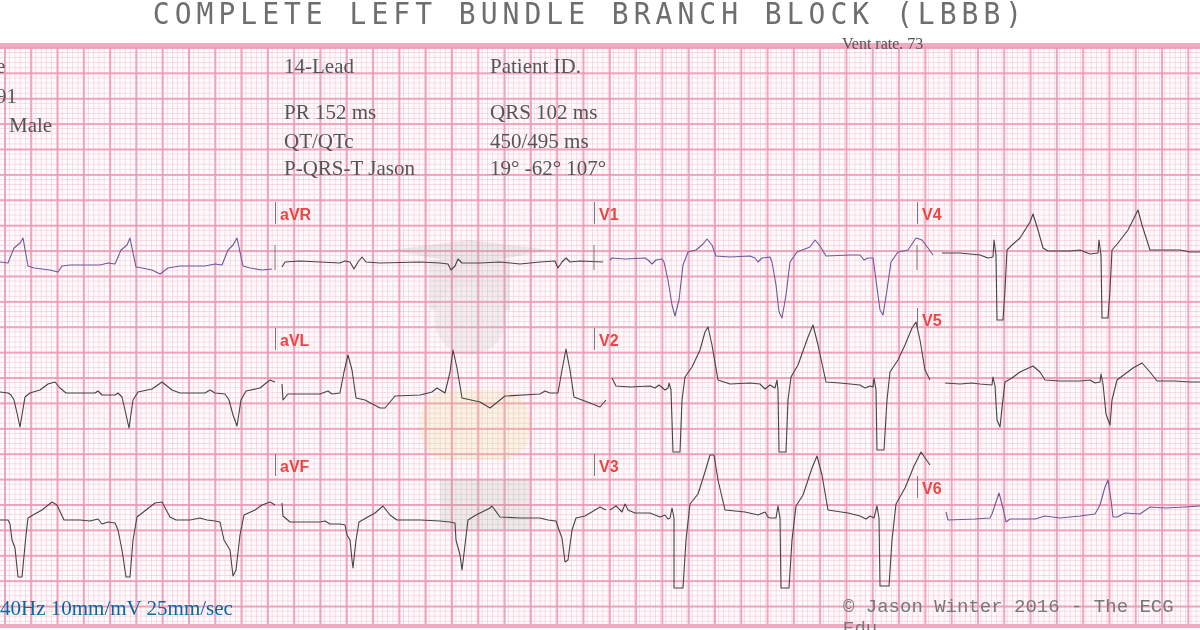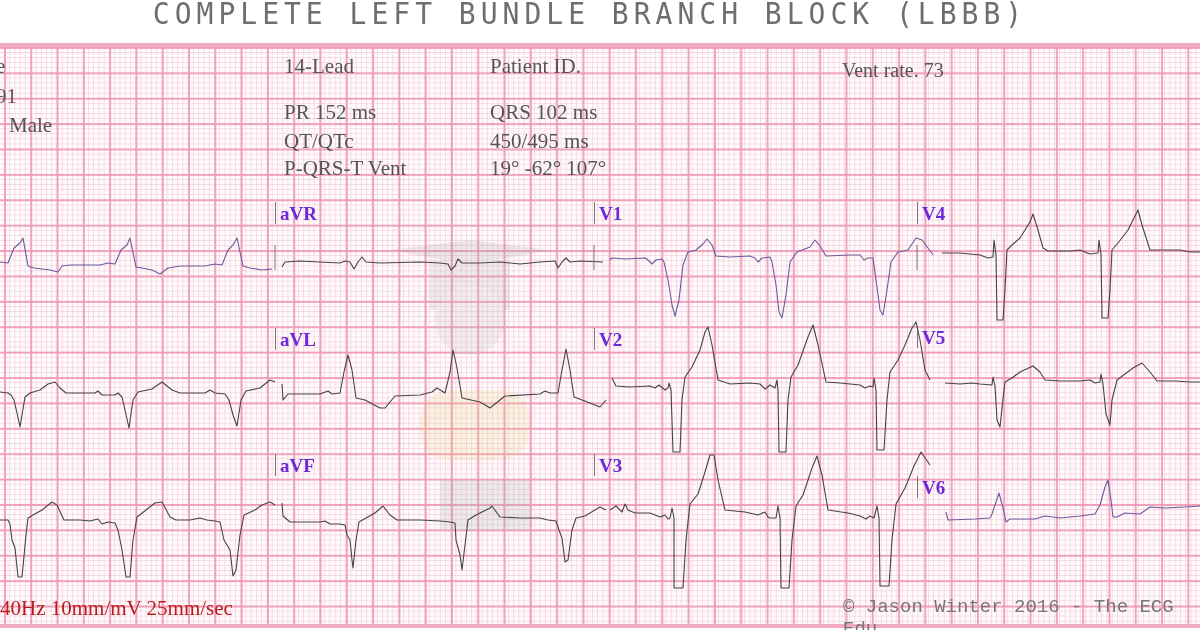--- a/index.html
+++ b/index.html
@@ -17,25 +17,25 @@
       linear-gradient(to bottom, rgba(238,150,180,0.85) 1.6px, transparent 1.6px),
       linear-gradient(to right, rgba(240,190,208,0.55) 1px, transparent 1px),
       linear-gradient(to bottom, rgba(240,190,208,0.55) 1px, transparent 1px);
     background-size: 26.3px 25.4px, 26.3px 25.4px, 5.26px 5.08px, 5.26px 5.08px;
     background-position: 4px 0px, 4px 0px, 4px 0px, 4px 0px;
     border-top: 4px solid #f2aac2;
     border-bottom: 4px solid #f2aac2;
     box-sizing: border-box;
   }
   .txt { position: absolute; color: #555; font-size: 21px; white-space: nowrap; }
-  .lead { position: absolute; color: #6d28d9; font-size: 19px; font-weight: bold; white-space: nowrap; font-family: Liberation Serif, serif; }
+  .lead { position: absolute; color: #ef4444; font-size: 16px; font-weight: bold; white-space: nowrap; font-family: Liberation Sans, sans-serif; }
   .lead .bar { display: inline-block; width: 1px; height: 22px; background: #777; margin-right: 4px; vertical-align: -4px; }
   svg.traces { position: absolute; left: 0; top: 0; }
   .wm { position: absolute; opacity: 0.18; }
-  .footer-left { position: absolute; left: 0; top: 596px; font-size: 21px; color: #b91c1c; }
+  .footer-left { position: absolute; left: 0; top: 596px; font-size: 21px; color: #0369a1; }
   .footer-right { position: absolute; left: 843px; top: 596px; font-size: 21px; color: #777; font-family: Liberation Mono, monospace; font-size: 19px; }
 </style>
 </head>
 <body>
 
 <div class="title">COMPLETE LEFT BUNDLE BRANCH BLOCK (LBBB)</div>
 
 <div class="paper"></div>
 
 <svg class="wm" style="left:380px;top:240px" width="180" height="300" viewBox="0 0 180 300">
@@ -45,39 +45,39 @@
   <rect x="40" y="150" width="110" height="70" rx="30" fill="#e8d070"></rect>
   <rect x="60" y="240" width="90" height="50" fill="#9a9"></rect>
 </svg>
 
 <div class="txt" style="left:-4px;top:54px">e</div>
 <div class="txt" style="left:-4px;top:84px">91</div>
 <div class="txt" style="left:9px;top:113px">Male</div>
 
 <div class="txt" style="left:284px;top:54px">14-Lead</div>
 <div class="txt" style="left:490px;top:54px">Patient ID.</div>
-<div class="txt" style="left:842px;top:59px;font-size:20px">Vent rate. 73</div>
+<div class="txt" style="left:842px;top:35px;font-size:16px">Vent rate. 73</div>
 
 <div class="txt" style="left:284px;top:100px">PR 152 ms</div>
 <div class="txt" style="left:490px;top:100px">QRS 102 ms</div>
 <div class="txt" style="left:284px;top:129px">QT/QTc</div>
 <div class="txt" style="left:490px;top:129px">450/495 ms</div>
-<div class="txt" style="left:284px;top:156px">P-QRS-T Vent</div>
+<div class="txt" style="left:284px;top:156px">P-QRS-T Jason</div>
 <div class="txt" style="left:490px;top:156px">19° -62° 107°</div>
 
 <div class="lead" style="left:275px;top:202px"><span class="bar"></span><span>aVR</span></div>
 <div class="lead" style="left:275px;top:328px"><span class="bar"></span><span>aVL</span></div>
 <div class="lead" style="left:275px;top:454px"><span class="bar"></span><span>aVF</span></div>
 
 <div class="lead" style="left:594px;top:202px"><span class="bar"></span><span>V1</span></div>
 <div class="lead" style="left:594px;top:328px"><span class="bar"></span><span>V2</span></div>
 <div class="lead" style="left:594px;top:454px"><span class="bar"></span><span>V3</span></div>
 
 <div class="lead" style="left:917px;top:202px"><span class="bar"></span><span>V4</span></div>
-<div class="lead" style="left:917px;top:326px"><span class="bar"></span><span>V5</span></div>
+<div class="lead" style="left:917px;top:308px"><span class="bar"></span><span>V5</span></div>
 <div class="lead" style="left:917px;top:476px"><span class="bar"></span><span>V6</span></div>
 
 <svg class="traces" width="1200" height="630" viewBox="0 0 1200 630">
   <g fill="none" stroke-width="1.1" stroke-linejoin="round">
 
     <path stroke="#6a5a9a" d="M0,262 L8,263 L14,248 L20,243 L23,238 L28,266 L34,268 L50,270 L58,272 L62,266 L70,265 L100,265 L108,263 L115,264 L121,250 L127,245 L130,238 L136,267 L142,268 L152,270 L160,274 L168,268 L180,266 L205,266 L215,264 L222,265 L228,250 L233,245 L237,238 L243,266 L250,268 L262,270 L272,269"></path>
 
     <path stroke="#444" d="M282,267 L285,262 L300,261 L340,263 L345,261 L350,262 L354,269 L358,262 L362,257 L366,262 L380,263 L420,262 L440,263 L448,264 L451,270 L455,266 L458,259 L462,263 L480,263 L500,262 L520,264 L540,262 L555,261 L558,268 L562,262 L566,258 L570,262 L580,261 L603,262"></path>
 
     <path stroke="#6a5a9a" d="M610,260 L612,258 L625,259 L645,258 L648,260 L652,264 L656,260 L662,259 L664,262 L668,280 L672,305 L675,316 L679,300 L683,265 L688,252 L696,250 L703,244 L707,239 L712,245 L716,256 L730,257 L750,256 L755,258 L758,262 L762,258 L770,257 L772,262 L776,285 L779,312 L782,318 L786,295 L790,262 L797,252 L810,247 L815,240 L820,246 L826,256 L850,255 L860,255 L864,260 L868,258 L873,258 L876,280 L880,310 L883,315 L887,290 L891,262 L898,252 L908,250 L916,238 L922,240 L928,248 L933,255"></path>

